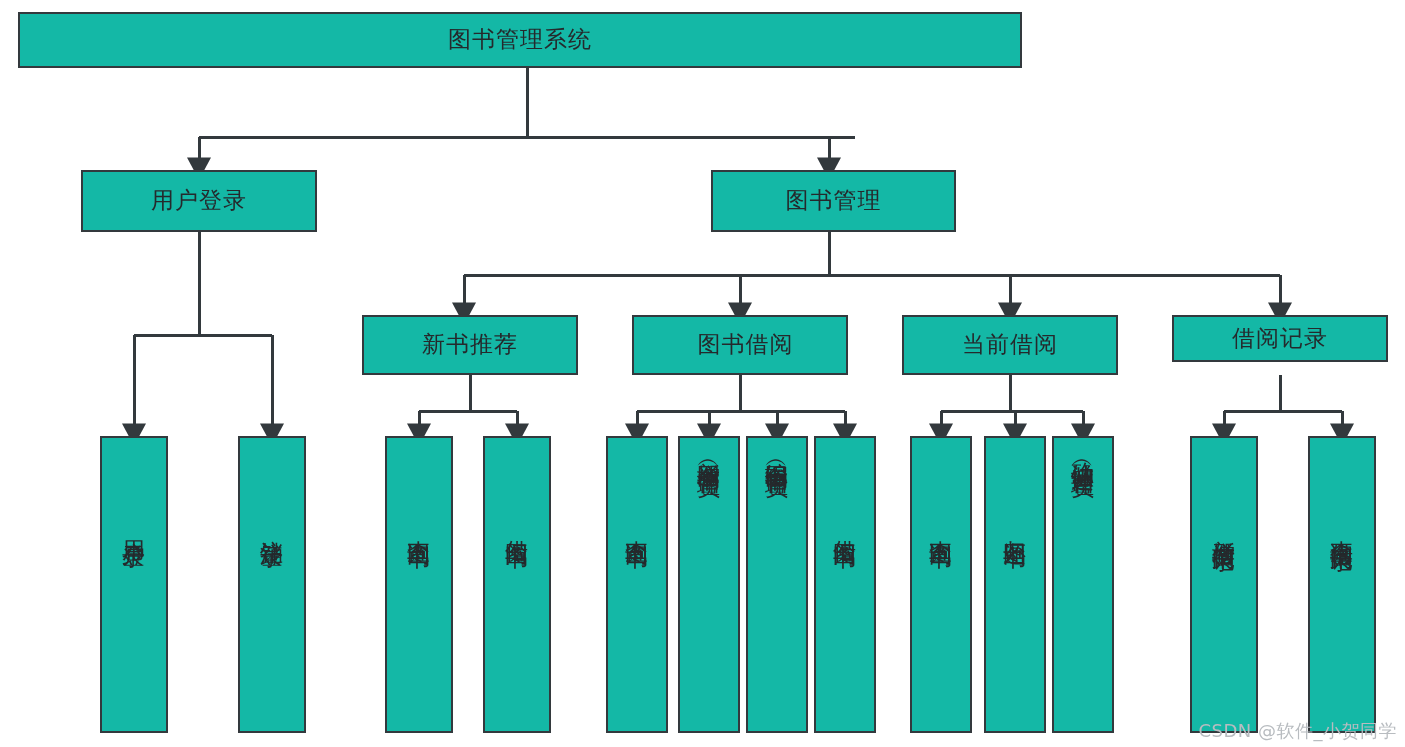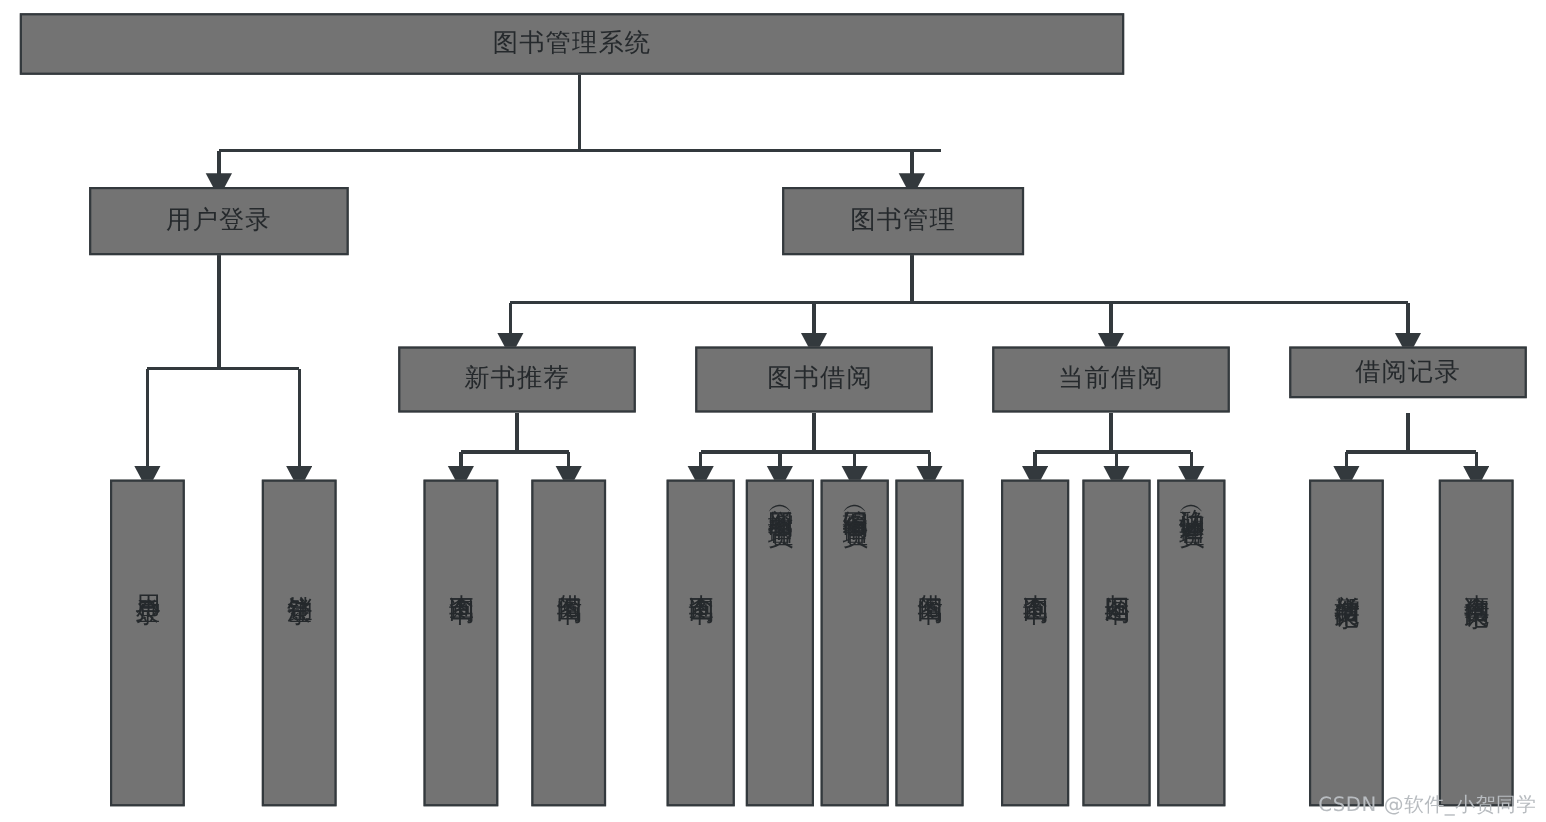--- a/index.html
+++ b/index.html
@@ -23,21 +23,21 @@
     position: absolute;
     left: 0;
     top: 0;
     width: 1405px;
     height: 747px;
   }
   .node-box {
     position: absolute;
     box-sizing: border-box;
     border: 2px solid #33393d;
-    background: #737373;
+    background: #14b8a6;
     display: flex;
     align-items: center;
     justify-content: center;
     color: #25292c;
   }
   .node-label-h {
     font-size: 23px;
     line-height: 1.1;
     letter-spacing: 1px;
     white-space: nowrap;
@@ -124,21 +124,21 @@
     </g>
   </svg>
 
   <div class="node-box" style="left: 18px; top: 12px; width: 1004px; height: 56px;">
     <span class="node-label-h">图书管理系统</span>
   </div>
 
   <div class="node-box" style="left: 81px; top: 170px; width: 236px; height: 62px;">
     <span class="node-label-h">用户登录</span>
   </div>
-  <div class="node-box" style="left: 711px; top: 170px; width: 220px; height: 62px;">
+  <div class="node-box" style="left: 711px; top: 170px; width: 245px; height: 62px;">
     <span class="node-label-h">图书管理</span>
   </div>
 
   <div class="node-box" style="left: 362px; top: 315px; width: 216px; height: 60px;">
     <span class="node-label-h">新书推荐</span>
   </div>
   <div class="node-box" style="left: 632px; top: 315px; width: 216px; height: 60px; padding-left: 11px;">
     <span class="node-label-h">图书借阅</span>
   </div>
   <div class="node-box" style="left: 902px; top: 315px; width: 216px; height: 60px;">

